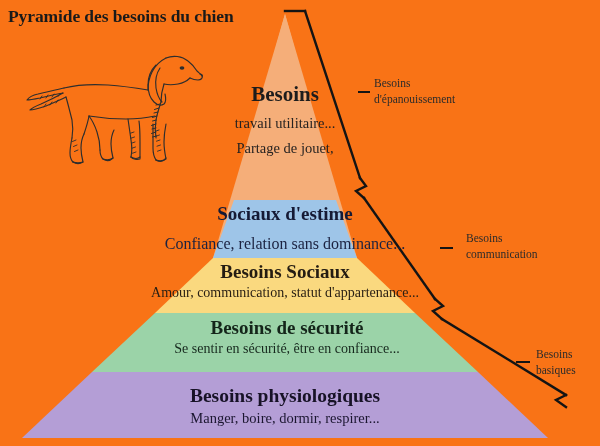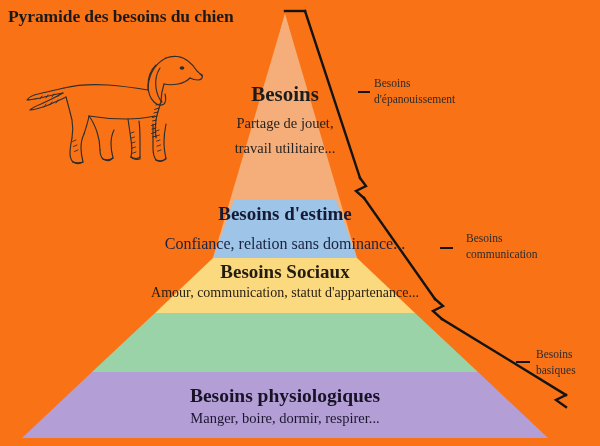--- a/index.html
+++ b/index.html
@@ -213,34 +213,38 @@
 
     <g fill="none" stroke="#141414" stroke-width="2.4" stroke-linecap="square" stroke-linejoin="miter">
       <path d="M442 319 L566 395"></path>
       <path d="M566 395 L556 400 L566 407"></path>
     </g>
     <line x1="516" y1="362" x2="530" y2="362" stroke="#141414" stroke-width="2"></line>
   </svg>
 
   <div class="tier-text" id="tier-utilite-text">
     <span class="tier-title">Besoins</span>
+    <span class="tier-sub">travail utilitaire...</span>
     <span class="tier-sub">Partage de jouet,</span>
-    <span class="tier-sub">travail utilitaire...</span>
   </div>
 
   <div class="tier-text" id="tier-estime-text">
-    <span class="tier-title">Besoins d'estime</span>
+    <span class="tier-title">Sociaux d'estime</span>
     <span class="tier-sub">Confiance, relation sans dominance...</span>
   </div>
 
   <div class="tier-text" id="tier-sociaux-text">
     <span class="tier-title">Besoins Sociaux</span>
     <span class="tier-sub">Amour, communication, statut d'appartenance...</span>
   </div>
 
+  <div class="tier-text" id="tier-securite-text">
+    <span class="tier-title">Besoins de sécurité</span>
+    <span class="tier-sub">Se sentir en sécurité, être en confiance...</span>
+  </div>
 
   <div class="tier-text" id="tier-physio-text">
     <span class="tier-title">Besoins physiologiques</span>
     <span class="tier-sub">Manger, boire, dormir, respirer...</span>
   </div>
 
   <div class="bracket-label" id="label-epanouissement">
     <span>Besoins</span>
     <span>d'épanouissement</span>
   </div>

